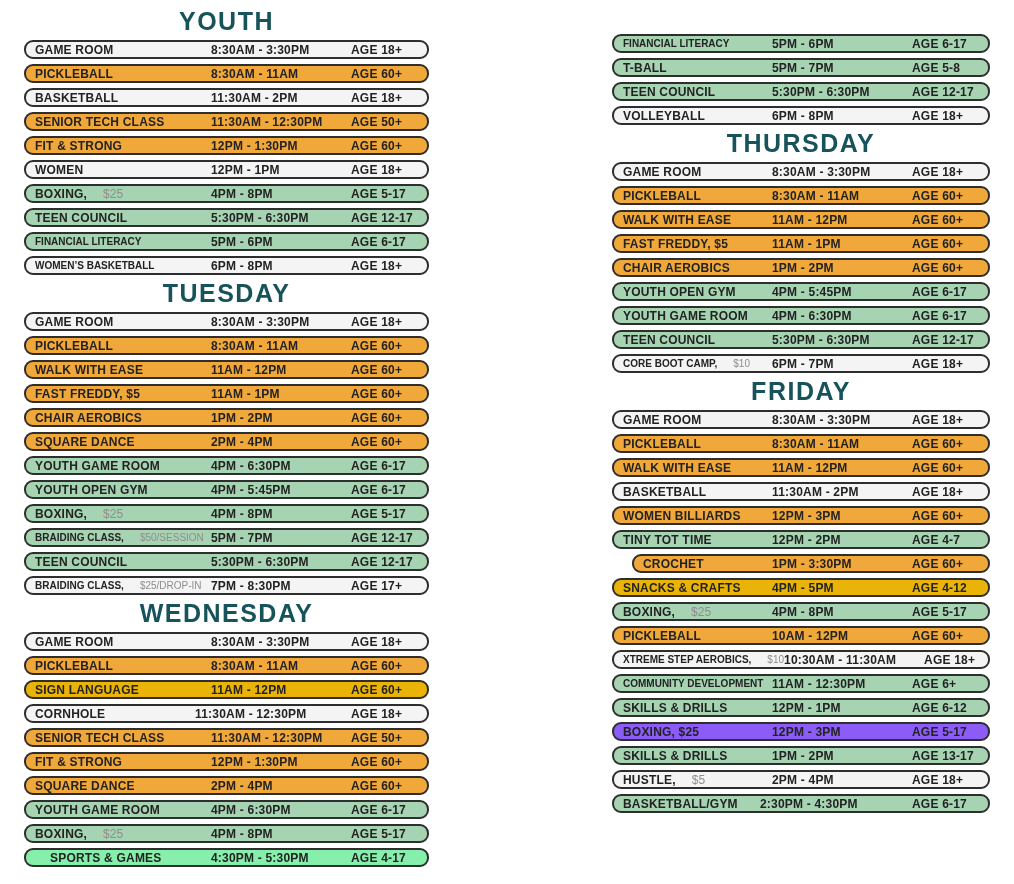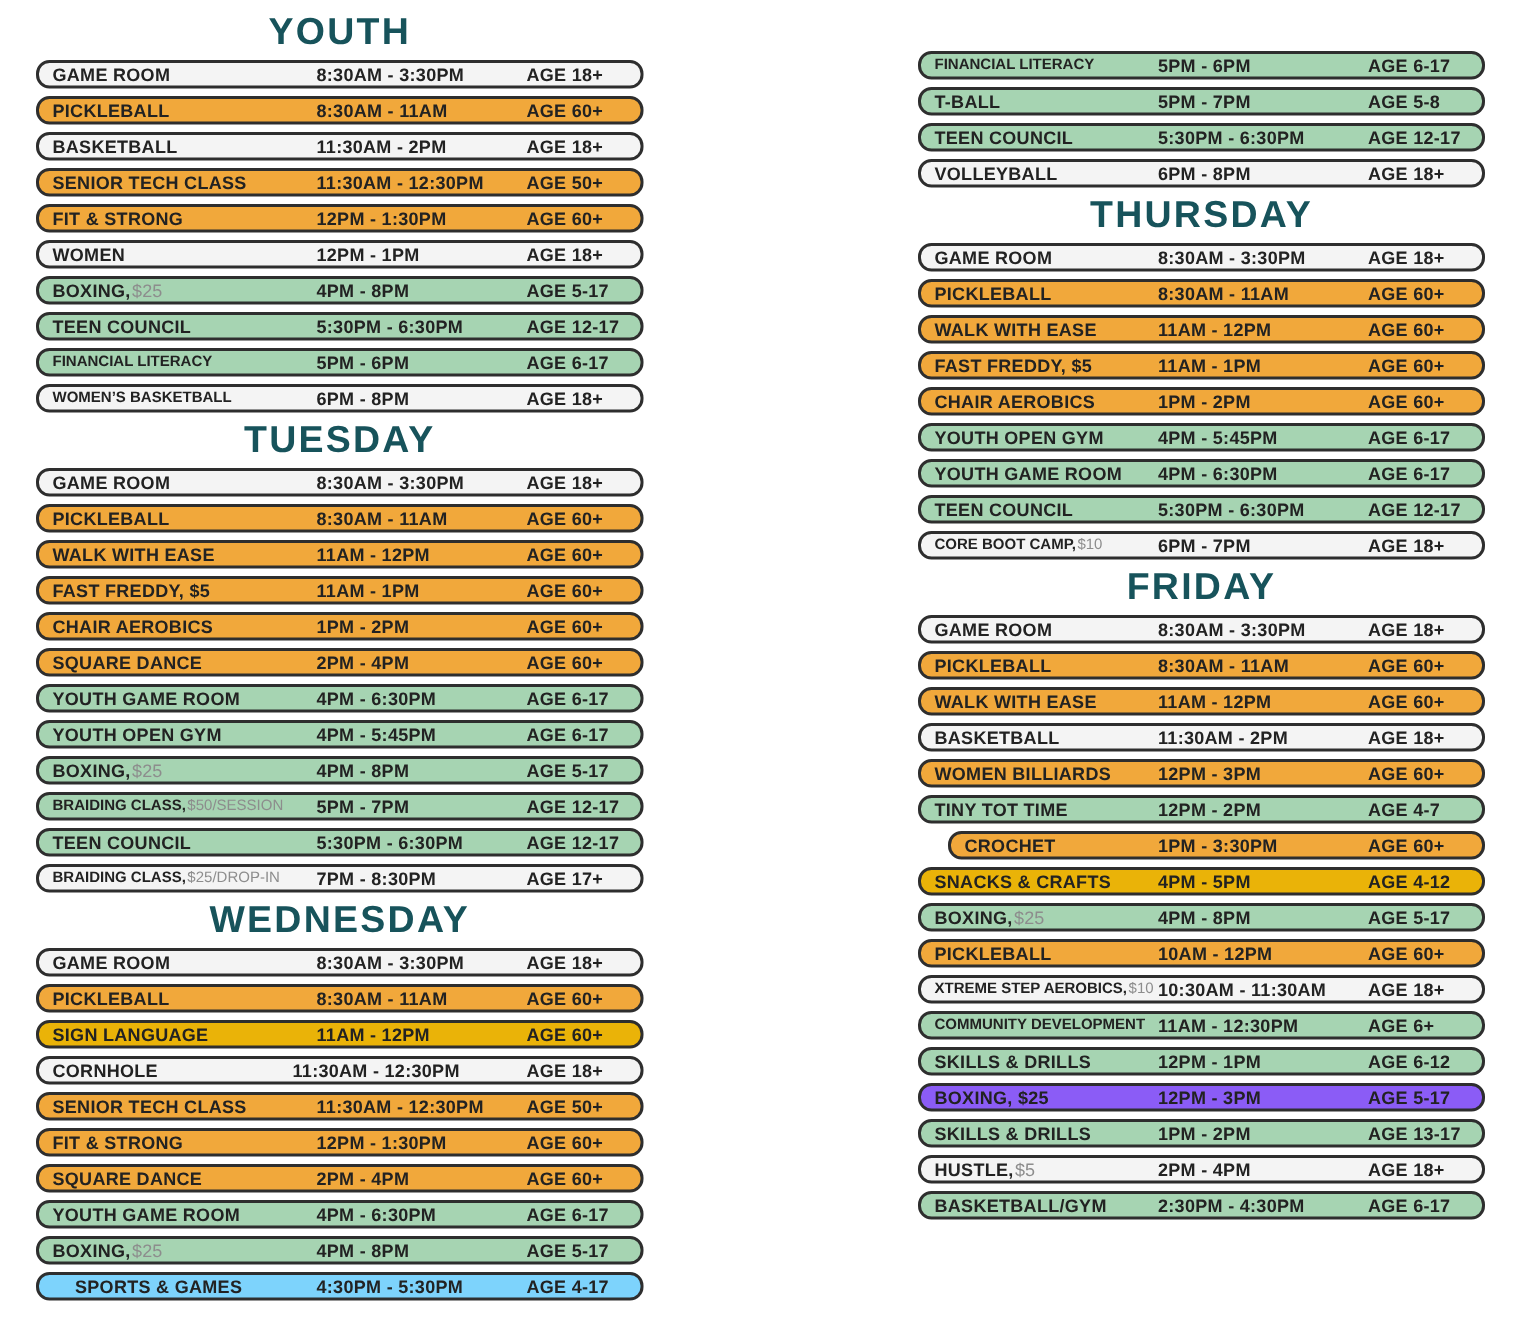--- a/index.html
+++ b/index.html
@@ -44,21 +44,21 @@
     font-size: 12px;
     letter-spacing: 0.2px;
     color: var(--text-color, #222222);
   }
   .cell { overflow: visible; }
   .cell.name { display: flex; align-items: baseline; }
   .name-text { font-weight: bold; }
   .note-text {
     font-weight: 400;
     color: var(--note-color, #8d8d8d);
-    margin-left: 1px;
+    margin-left: 16px;
     letter-spacing: 0;
   }
   .row.small .name-text,
   .row.small .note-text { font-size: 10px; letter-spacing: 0; }
 </style>
 </head>
 <body>
 
 <div id="col-left" class="schedule-column">
     <section>
@@ -284,21 +284,21 @@
         <span class="cell age">AGE 6-17</span>
       </div>
       <div class="row" style="background: rgb(166, 212, 178);">
         <span class="cell name">
           <span class="name-text">BOXING,</span>
           <span class="note-text">$25</span>
         </span>
         <span class="cell time">4PM - 8PM</span>
         <span class="cell age">AGE 5-17</span>
       </div>
-      <div class="row" style="background: #7dd3fc; padding-left: 24px;">
+      <div class="row" style="background: #86efac; padding-left: 24px;">
         <span class="cell name">
           <span class="name-text">SPORTS &amp; GAMES</span>
         </span>
         <span class="cell time">4:30PM - 5:30PM</span>
         <span class="cell age">AGE 4-17</span>
       </div>
     </section>
   </div>
 <div id="col-right" class="schedule-column">
     <section>
@@ -510,21 +510,21 @@
         <span class="cell age">AGE 13-17</span>
       </div>
       <div class="row" style="background: rgb(244, 244, 244);">
         <span class="cell name">
           <span class="name-text">HUSTLE,</span>
           <span class="note-text">$5</span>
         </span>
         <span class="cell time">2PM - 4PM</span>
         <span class="cell age">AGE 18+</span>
       </div>
-      <div class="row" style="background: rgb(166, 212, 178);">
+      <div class="row" style="background: rgb(166, 212, 178); gap: 12px;">
         <span class="cell name">
           <span class="name-text">BASKETBALL/GYM</span>
         </span>
         <span class="cell time">2:30PM - 4:30PM</span>
         <span class="cell age">AGE 6-17</span>
       </div>
     </section>
   </div>
 
 </body></html>

